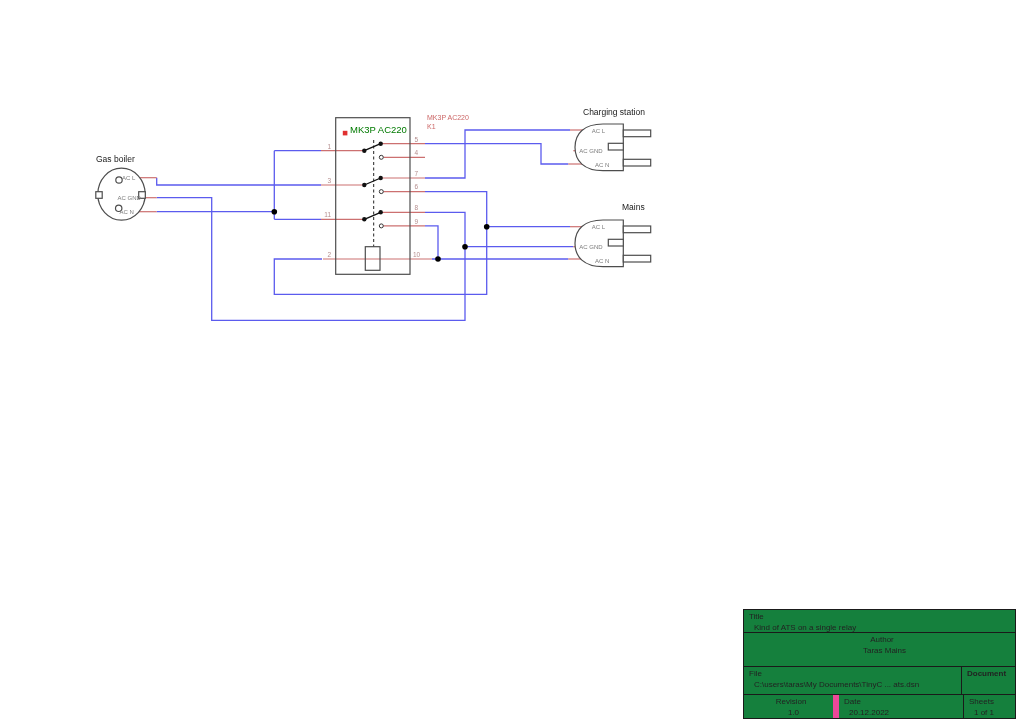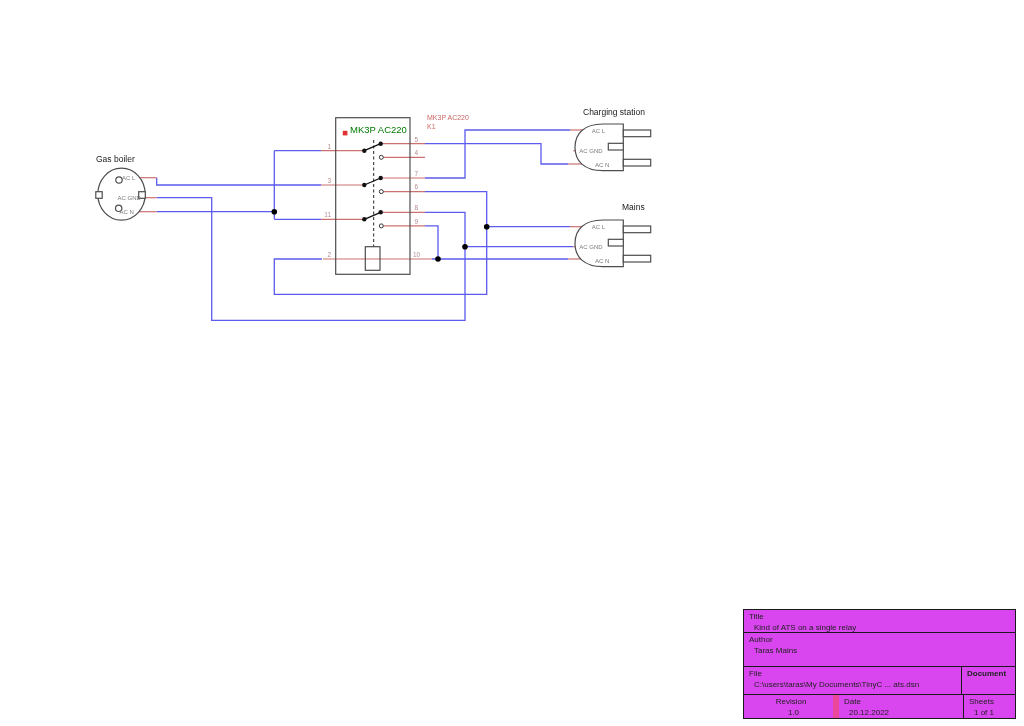--- a/index.html
+++ b/index.html
@@ -12,24 +12,24 @@
   .lbl-red{font-size:7px;fill:#cc6666;}
   .pin-num{font-size:6.5px;fill:#b48d8d;}
   .conn-lbl{font-size:6px;fill:#7a7a7a;}
   .wire{stroke:#5b5bee;stroke-width:1.3;fill:none;}
   .stub{stroke:#cc7070;stroke-width:1.2;fill:none;}
   .outline{stroke:#4d4d4d;stroke-width:1.2;fill:none;}
   .outline-f{stroke:#4d4d4d;stroke-width:1.2;fill:#ffffff;}
   .arm{stroke:#111111;stroke-width:1.3;fill:none;}
 
   .tblock{position:absolute;left:743px;top:609px;width:273px;height:110px;
-          border:1px solid #1a1a1a;font-size:8px;color:#222;box-sizing:border-box;background:#d946ef;}
+          border:1px solid #1a1a1a;font-size:8px;color:#222;box-sizing:border-box;background:#15803d;}
   .tb-row{box-sizing:border-box;overflow:hidden;}
   .tb-r1{height:22px;}
-  .tb-r2{height:34px;border-top:1px solid #1a1a1a;}
+  .tb-r2{height:34px;border-top:1px solid #1a1a1a;text-align:center;}
   .tb-r3{height:28px;border-top:1px solid #1a1a1a;display:flex;justify-content:center;}
   .tb-r4{height:24px;border-top:1px solid #1a1a1a;display:flex;}
   .tb-cell{box-sizing:border-box;}
   .tb-doc{width:54px;border-left:1px solid #1a1a1a;font-weight:bold;}
   .tb-file{flex:1;}
   .tb-rev{width:89px;text-align:center;}
   .tb-date{width:130px;border-left:6px solid #ec4899;}
   .tb-sheets{flex:1;border-left:1px solid #1a1a1a;}
   .tb-label{padding:2px 0 0 5px;line-height:9px;white-space:nowrap;}
   .tb-value{padding:2px 0 0 10px;line-height:9px;white-space:nowrap;}

